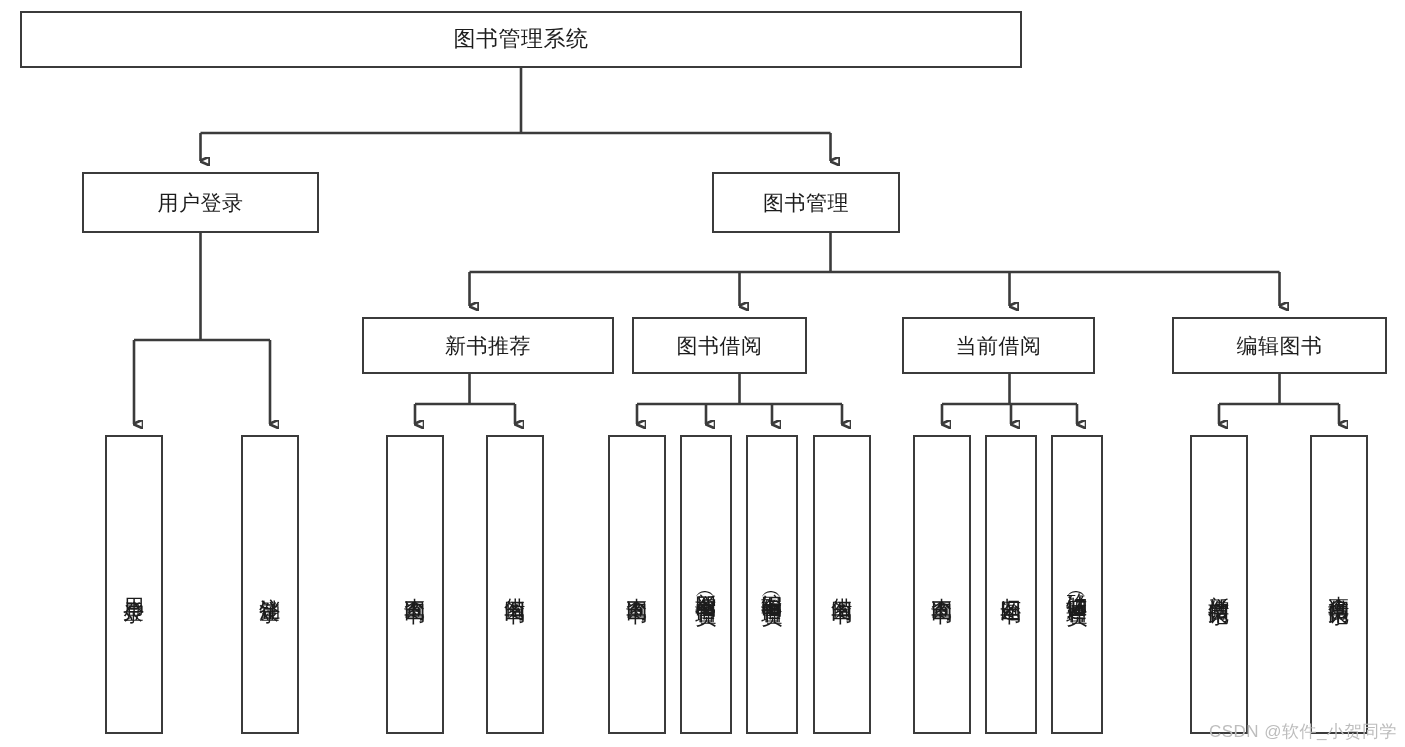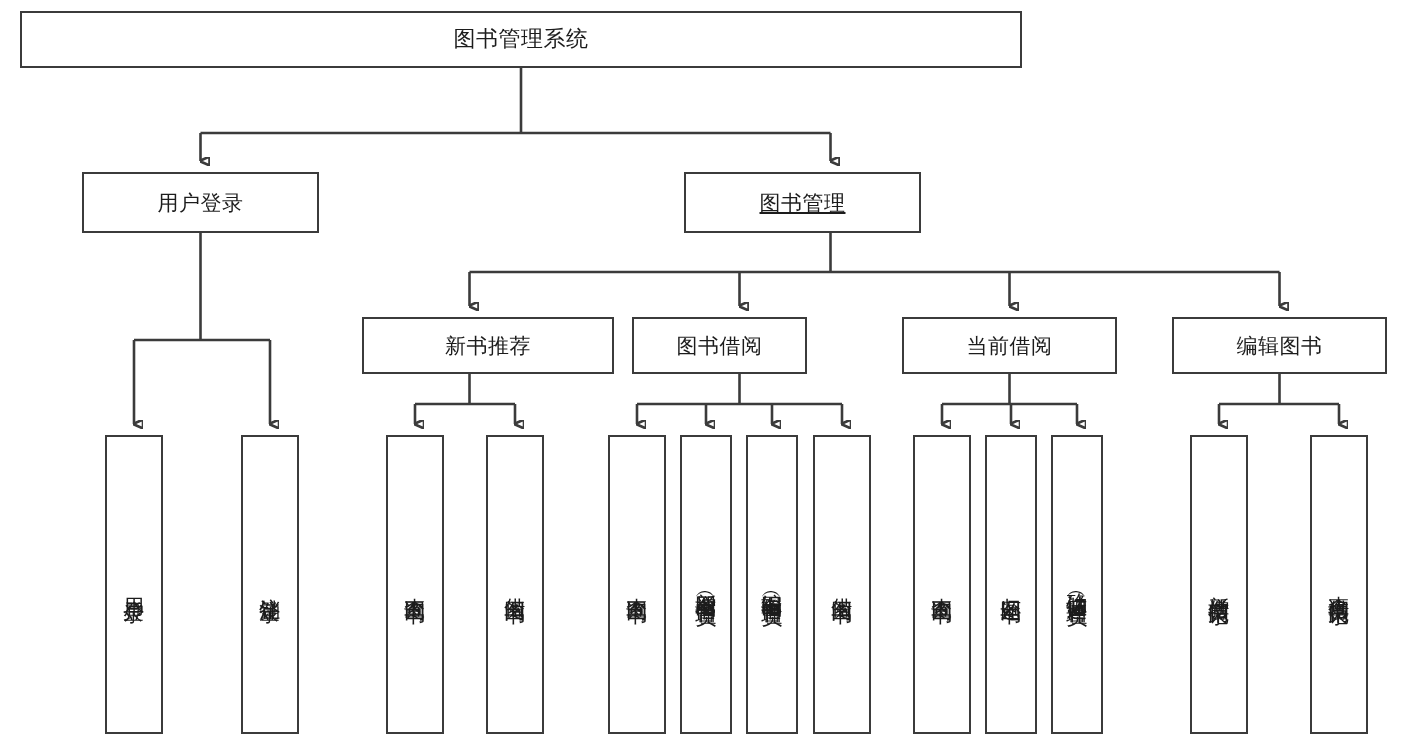--- a/index.html
+++ b/index.html
@@ -118,30 +118,30 @@
       </g>
   </svg>
 
   <div id="node-layer">
       <div class="node-box horiz root" style="left: 20px; top: 11px; width: 1002px; height: 57px;">
         <span>图书管理系统</span>
       </div>
       <div class="node-box horiz" style="left: 82px; top: 172px; width: 237px; height: 61px;">
         <span>用户登录</span>
       </div>
-      <div class="node-box horiz" style="left: 684px; top: 172px; width: 237px; height: 61px; text-decoration: underline;">
+      <div class="node-box horiz" style="left: 712px; top: 172px; width: 188px; height: 61px;">
         <span>图书管理</span>
       </div>
       <div class="node-box horiz" style="left: 362px; top: 317px; width: 252px; height: 57px;">
         <span>新书推荐</span>
       </div>
       <div class="node-box horiz" style="left: 632px; top: 317px; width: 175px; height: 57px;">
         <span>图书借阅</span>
       </div>
-      <div class="node-box horiz" style="left: 902px; top: 317px; width: 215px; height: 57px;">
+      <div class="node-box horiz" style="left: 902px; top: 317px; width: 193px; height: 57px;">
         <span>当前借阅</span>
       </div>
       <div class="node-box horiz" style="left: 1172px; top: 317px; width: 215px; height: 57px;">
         <span>编辑图书</span>
       </div>
       <div class="node-box vert" style="left: 105px; top: 435px; width: 58px; height: 299px;">
         <span>用户登录</span>
       </div>
       <div class="node-box vert" style="left: 241px; top: 435px; width: 58px; height: 299px;">
         <span>注销登录</span>
@@ -174,13 +174,14 @@
         <span>确认归还（管理员）</span>
       </div>
       <div class="node-box vert" style="left: 1190px; top: 435px; width: 58px; height: 299px;">
         <span>新增借阅记录</span>
       </div>
       <div class="node-box vert" style="left: 1310px; top: 435px; width: 58px; height: 299px;">
         <span>查询借阅记录</span>
       </div>
     </div>
 
+  <div class="watermark">CSDN @软件_小贺同学</div>
 </div>
 
 </body></html>

